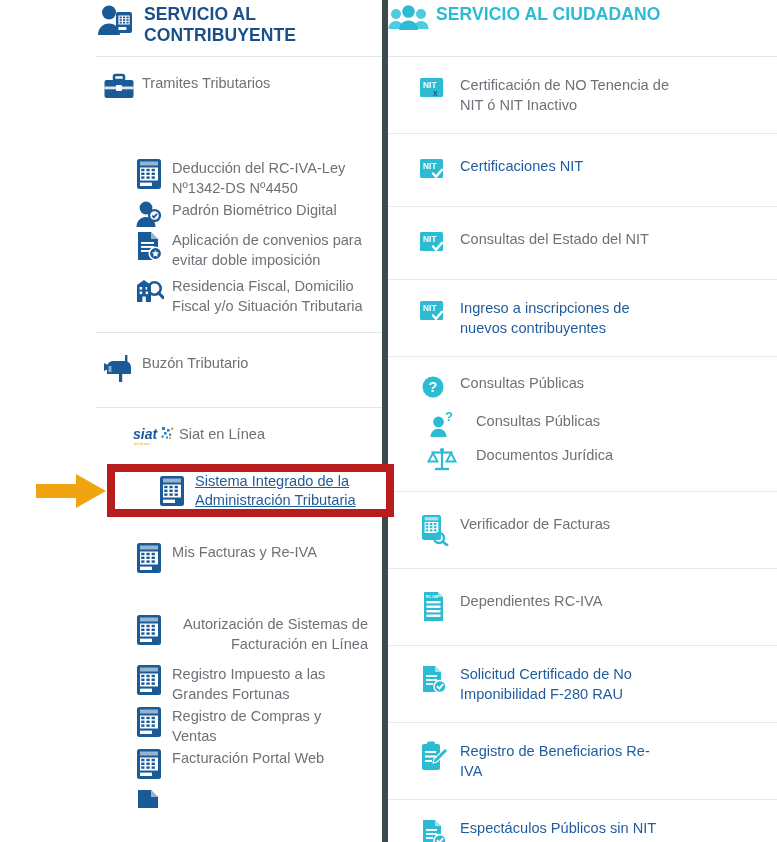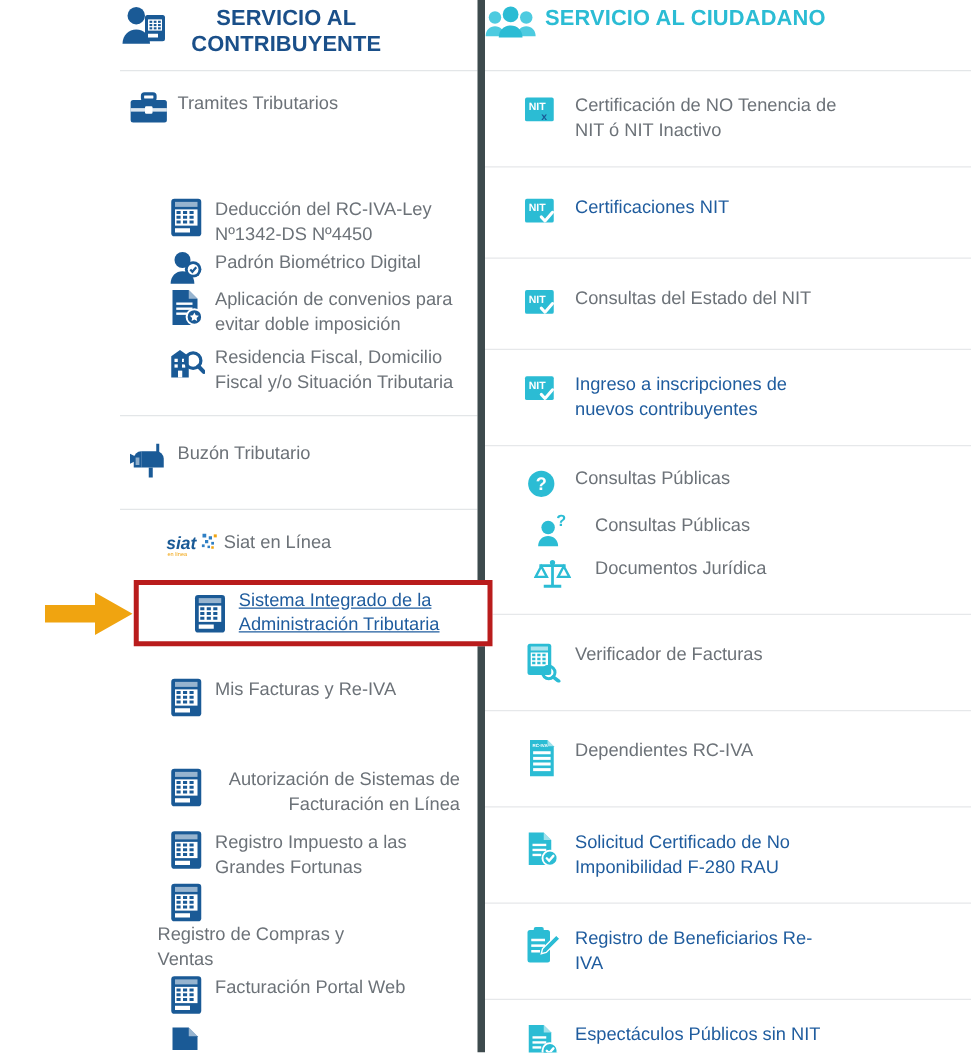--- a/index.html
+++ b/index.html
@@ -23,21 +23,20 @@
   
   .col { position: absolute; top: 0; }
   .col-left  { left: 96px;  width: 286px; }
   .col-right { left: 388px; width: 389px; }
 
   
   .col-header {
     display: flex; align-items: flex-start;
     padding: 4px 0 10px 0;
     min-height: 56px;
-    text-align: center;
   }
   .col-header .hdr-icon { flex: 0 0 auto; width: 42px; height: 34px; margin-right: 6px; }
   .col-header .hdr-title {
     font-size: 17.5px; font-weight: bold; line-height: 21px;
     letter-spacing: .1px;
   }
   .hdr-left  .hdr-title { color: #1a4f89; max-width: 170px; }
   .hdr-right .hdr-title { color: #2bbcd4; white-space: nowrap; }
   .hdr-rule { border-top: 1px solid #e3e6e8; }
 
@@ -65,21 +64,21 @@
   
   .col-right .ico  { width: 52px; }
   .col-right .label{ width: 210px; }
   .col-right .row-ind .ico  { width: 68px; }
 
   
   .hl-box {
     position: absolute;
     left: 107px; top: 464px;
     width: 287px; height: 53px;
-    border: 4px solid #b91c1c;
+    border: 8px solid #b91c1c;
     background: #ffffff;
     z-index: 6;
   }
   .hl-inner {
     position: absolute; left: 0; top: 0; width: 100%; height: 100%;
     display: flex; align-items: center; padding-left: 34px;
   }
   .hl-inner .ico { width: 46px; }
   .hl-inner .label { width: 182px; }
 
@@ -309,21 +308,21 @@
             <rect x="6.2" y="18.4" width="3.3" height="2.4"></rect>
               <rect x="11.4" y="18.4" width="3.3" height="2.4"></rect>
               <rect x="16.6" y="18.4" width="3.3" height="2.4"></rect>
           </g>
           <rect x="5" y="24.6" width="12" height="3.4" fill="#ffffff"></rect>
         </svg>
       </span>
       <span class="label muted">Registro Impuesto a las Grandes Fortunas</span>
     </div>
 
-    <div class="row" style="padding:2px 0 0 30px;flex-direction:column;">
+    <div class="row" style="padding:2px 0 0 30px;">
       <span class="ico">
         <svg width="28" height="32" viewBox="0 0 28 32">
           <rect x="2" y="1" width="24" height="30" rx="2.5" fill="#1a5a96"></rect>
           <rect x="5" y="3.5" width="18" height="4" fill="#ffffff" opacity=".55"></rect>
           <rect x="5" y="9.5" width="18" height="13" fill="#ffffff"></rect>
           <g fill="#1a5a96">
             <rect x="6.2" y="10.8" width="3.3" height="2.4"></rect>
               <rect x="11.4" y="10.8" width="3.3" height="2.4"></rect>
               <rect x="16.6" y="10.8" width="3.3" height="2.4"></rect>
             <rect x="6.2" y="14.6" width="3.3" height="2.4"></rect>

